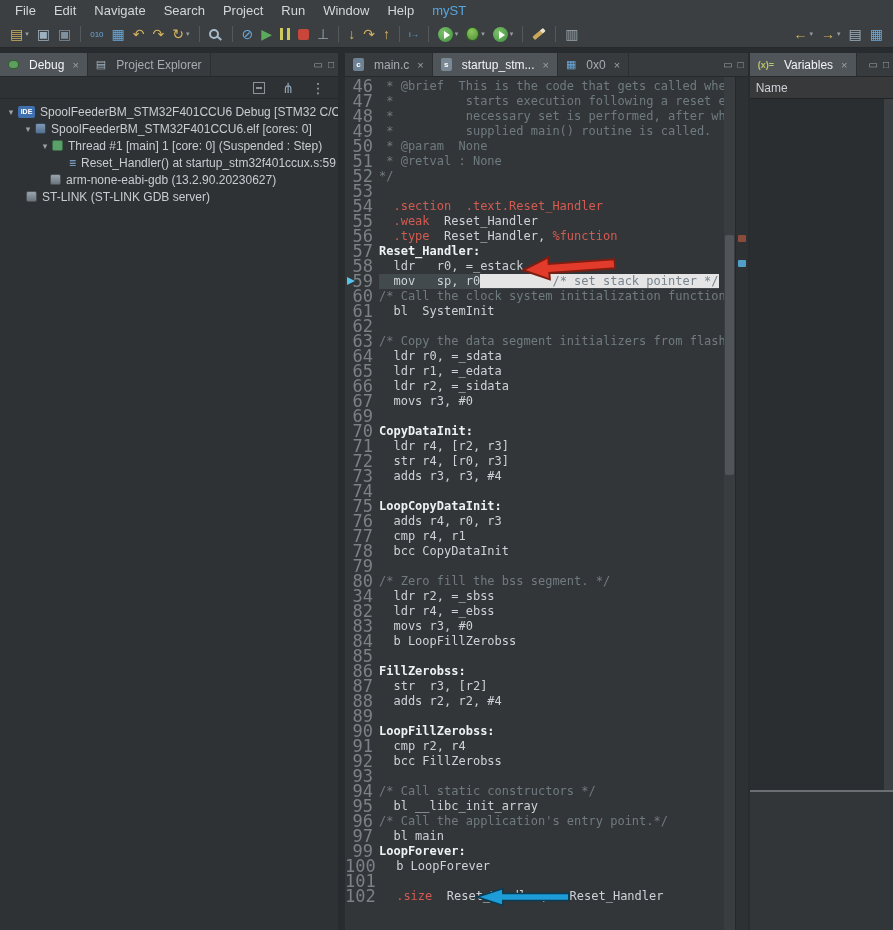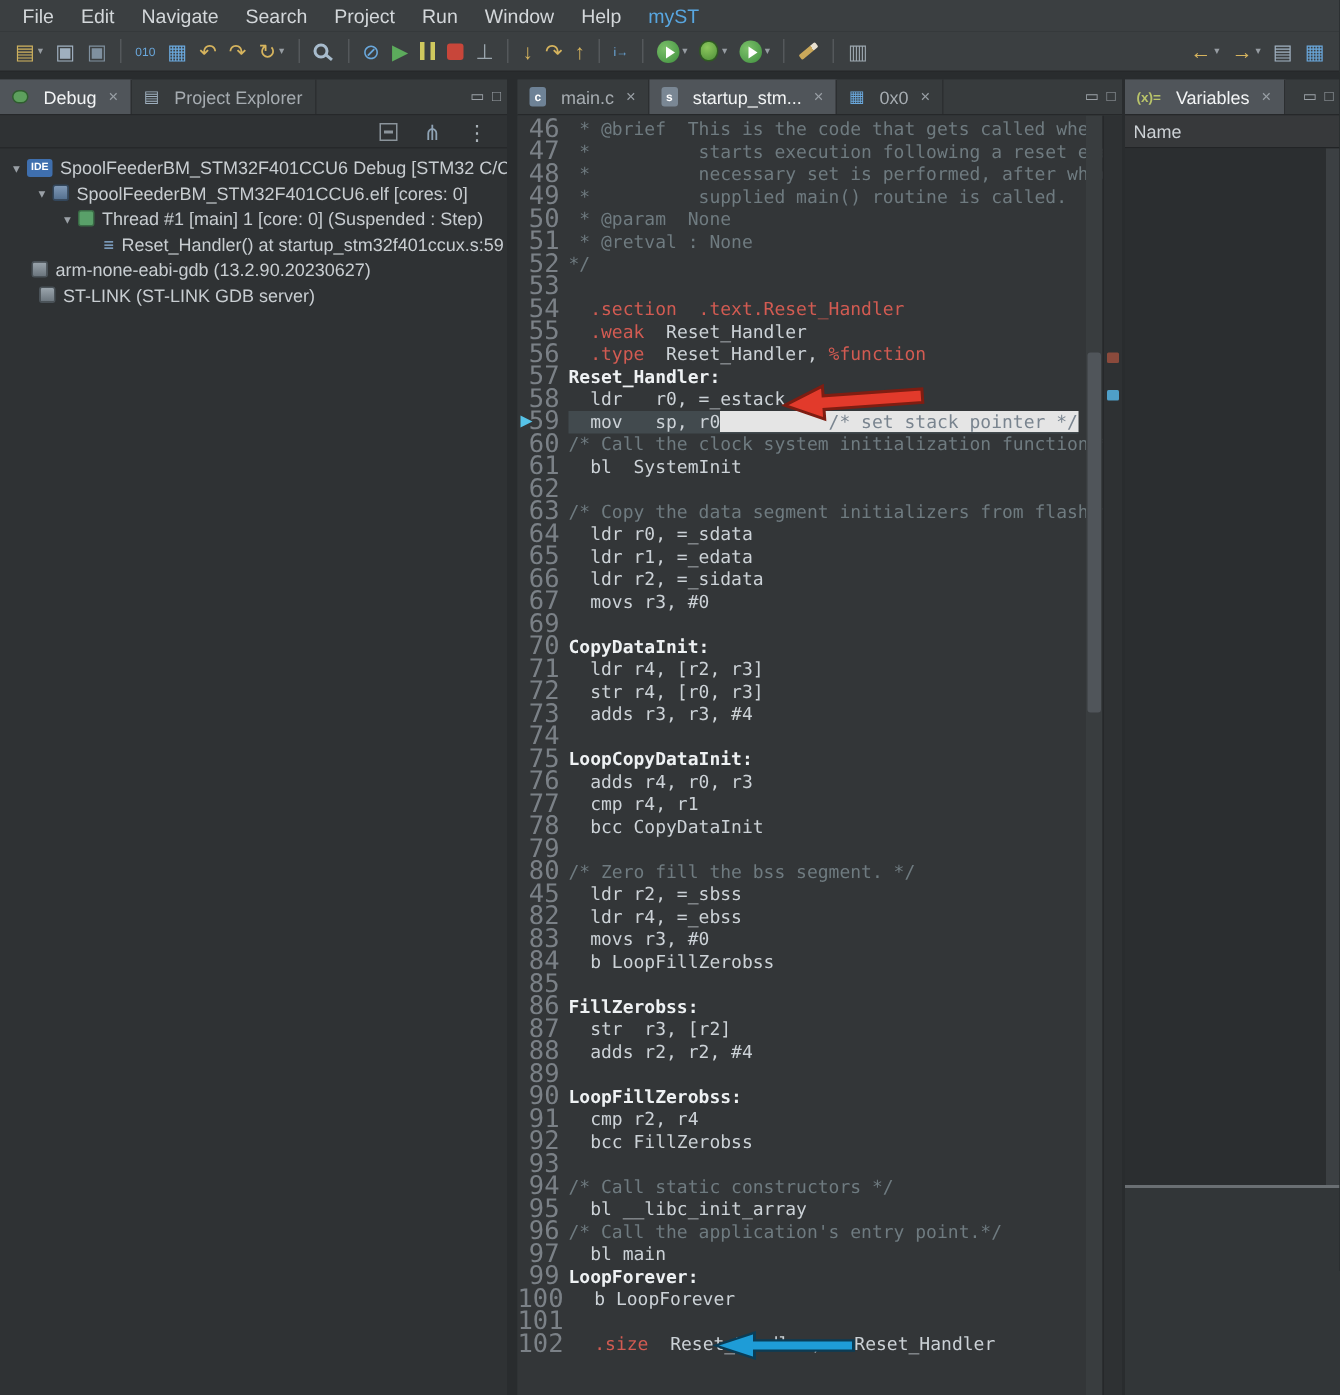--- a/index.html
+++ b/index.html
@@ -263,21 +263,21 @@
           <div class="tree-row" style="padding-left: 38px;">
             <span class="chev">▾</span>
             <span class="ti ti-thread"></span>
             <span class="tree-label">Thread #1 [main] 1 [core: 0] (Suspended : Step)</span>
           </div>
           <div class="tree-row" style="padding-left: 55px;">
             <span class="chev"></span>
             <span class="ti ti-frame">≡</span>
             <span class="tree-label">Reset_Handler() at startup_stm32f401ccux.s:59</span>
           </div>
-          <div class="tree-row" style="padding-left: 7px;">
+          <div class="tree-row" style="padding-left: 36px;">
             <span class="chev"></span>
             <span class="ti ti-gdb"></span>
             <span class="tree-label">arm-none-eabi-gdb (13.2.90.20230627)</span>
           </div>
           <div class="tree-row" style="padding-left: 12px;">
             <span class="chev"></span>
             <span class="ti ti-server"></span>
             <span class="tree-label">ST-LINK (ST-LINK GDB server)</span>
           </div>
         </div>
@@ -336,21 +336,21 @@
             <div class="line"><span class="ln">71</span><span class="txt"><span class="tk-i">  ldr r4, [r2, r3]</span></span></div>
             <div class="line"><span class="ln">72</span><span class="txt"><span class="tk-i">  str r4, [r0, r3]</span></span></div>
             <div class="line"><span class="ln">73</span><span class="txt"><span class="tk-i">  adds r3, r3, #4</span></span></div>
             <div class="line"><span class="ln">74</span><span class="txt"></span></div>
             <div class="line"><span class="ln">75</span><span class="txt"><span class="tk-l">LoopCopyDataInit:</span></span></div>
             <div class="line"><span class="ln">76</span><span class="txt"><span class="tk-i">  adds r4, r0, r3</span></span></div>
             <div class="line"><span class="ln">77</span><span class="txt"><span class="tk-i">  cmp r4, r1</span></span></div>
             <div class="line"><span class="ln">78</span><span class="txt"><span class="tk-i">  bcc CopyDataInit</span></span></div>
             <div class="line"><span class="ln">79</span><span class="txt"></span></div>
             <div class="line"><span class="ln">80</span><span class="txt"><span class="tk-c">/* Zero fill the bss segment. */</span></span></div>
-            <div class="line"><span class="ln">45</span><span class="txt"><span class="tk-i">  ldr r2, =_sbss</span></span></div>
+            <div class="line"><span class="ln">34</span><span class="txt"><span class="tk-i">  ldr r2, =_sbss</span></span></div>
             <div class="line"><span class="ln">82</span><span class="txt"><span class="tk-i">  ldr r4, =_ebss</span></span></div>
             <div class="line"><span class="ln">83</span><span class="txt"><span class="tk-i">  movs r3, #0</span></span></div>
             <div class="line"><span class="ln">84</span><span class="txt"><span class="tk-i">  b LoopFillZerobss</span></span></div>
             <div class="line"><span class="ln">85</span><span class="txt"></span></div>
             <div class="line"><span class="ln">86</span><span class="txt"><span class="tk-l">FillZerobss:</span></span></div>
             <div class="line"><span class="ln">87</span><span class="txt"><span class="tk-i">  str  r3, [r2]</span></span></div>
             <div class="line"><span class="ln">88</span><span class="txt"><span class="tk-i">  adds r2, r2, #4</span></span></div>
             <div class="line"><span class="ln">89</span><span class="txt"></span></div>
             <div class="line"><span class="ln">90</span><span class="txt"><span class="tk-l">LoopFillZerobss:</span></span></div>
             <div class="line"><span class="ln">91</span><span class="txt"><span class="tk-i">  cmp r2, r4</span></span></div>

